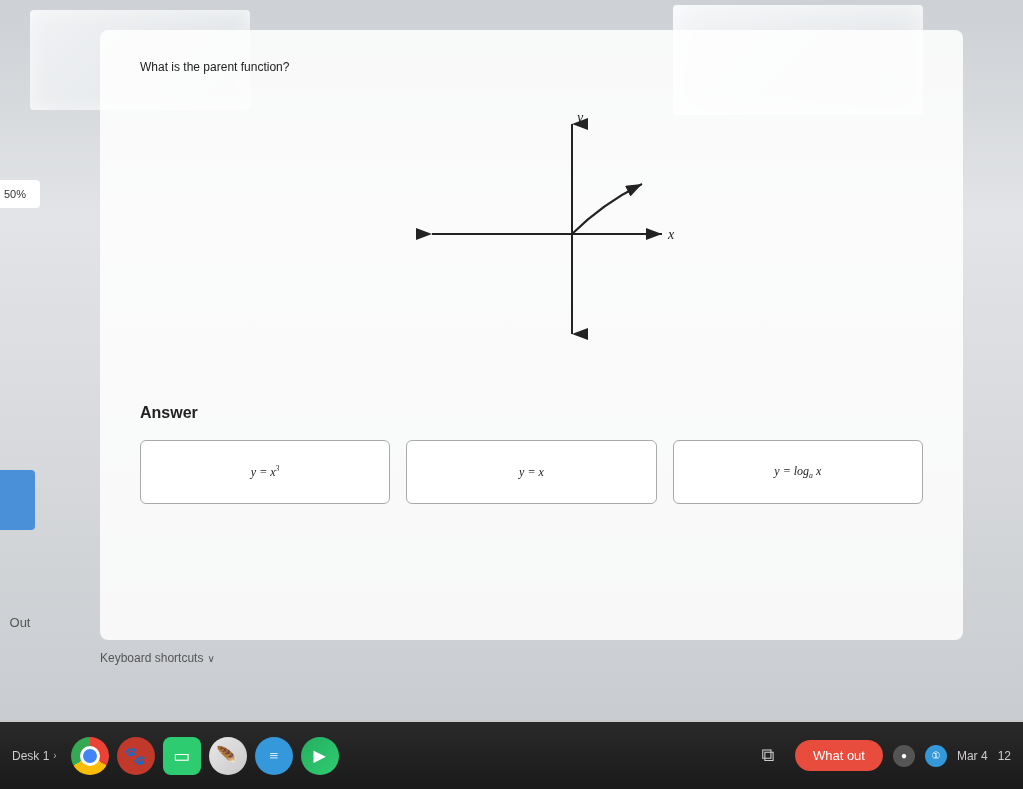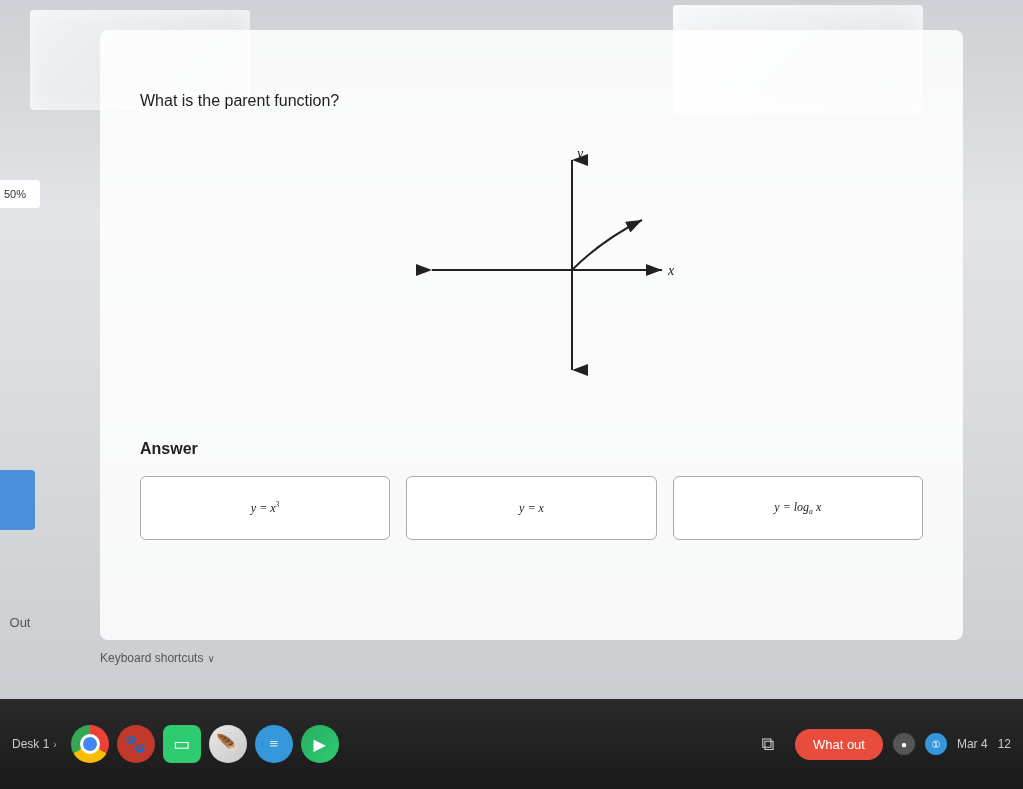--- a/index.html
+++ b/index.html
@@ -84,26 +84,25 @@
       top: 30px;
       left: 100px;
       right: 60px;
       bottom: 80px;
       background: rgba(255,255,255,0.85);
       border-radius: 8px;
       padding: 30px 40px;
     }
 
     .question-text {
-      font-size: 16px;
+      font-size: 12px;
       font-family: Arial, sans-serif;
       color: #222;
       font-weight: normal;
       margin-bottom: 20px;
-      margin-top: 32px;
     }
 
     
     .graph-container {
       position: relative;
       width: 320px;
       height: 280px;
       margin: 0 auto 30px auto;
     }
 
@@ -181,21 +180,21 @@
       font-family: Arial, sans-serif;
       text-align: center;
     }
 
     
     .taskbar {
       position: absolute;
       bottom: 0;
       left: 0;
       width: 1023px;
-      height: 90px;
+      height: 67px;
       background: linear-gradient(180deg, #2a2a2a 0%, #1a1a1a 100%);
       display: flex;
       align-items: center;
       padding: 0 12px;
       gap: 8px;
       z-index: 100;
     }
 
     .taskbar-desk {
       color: #ccc;

